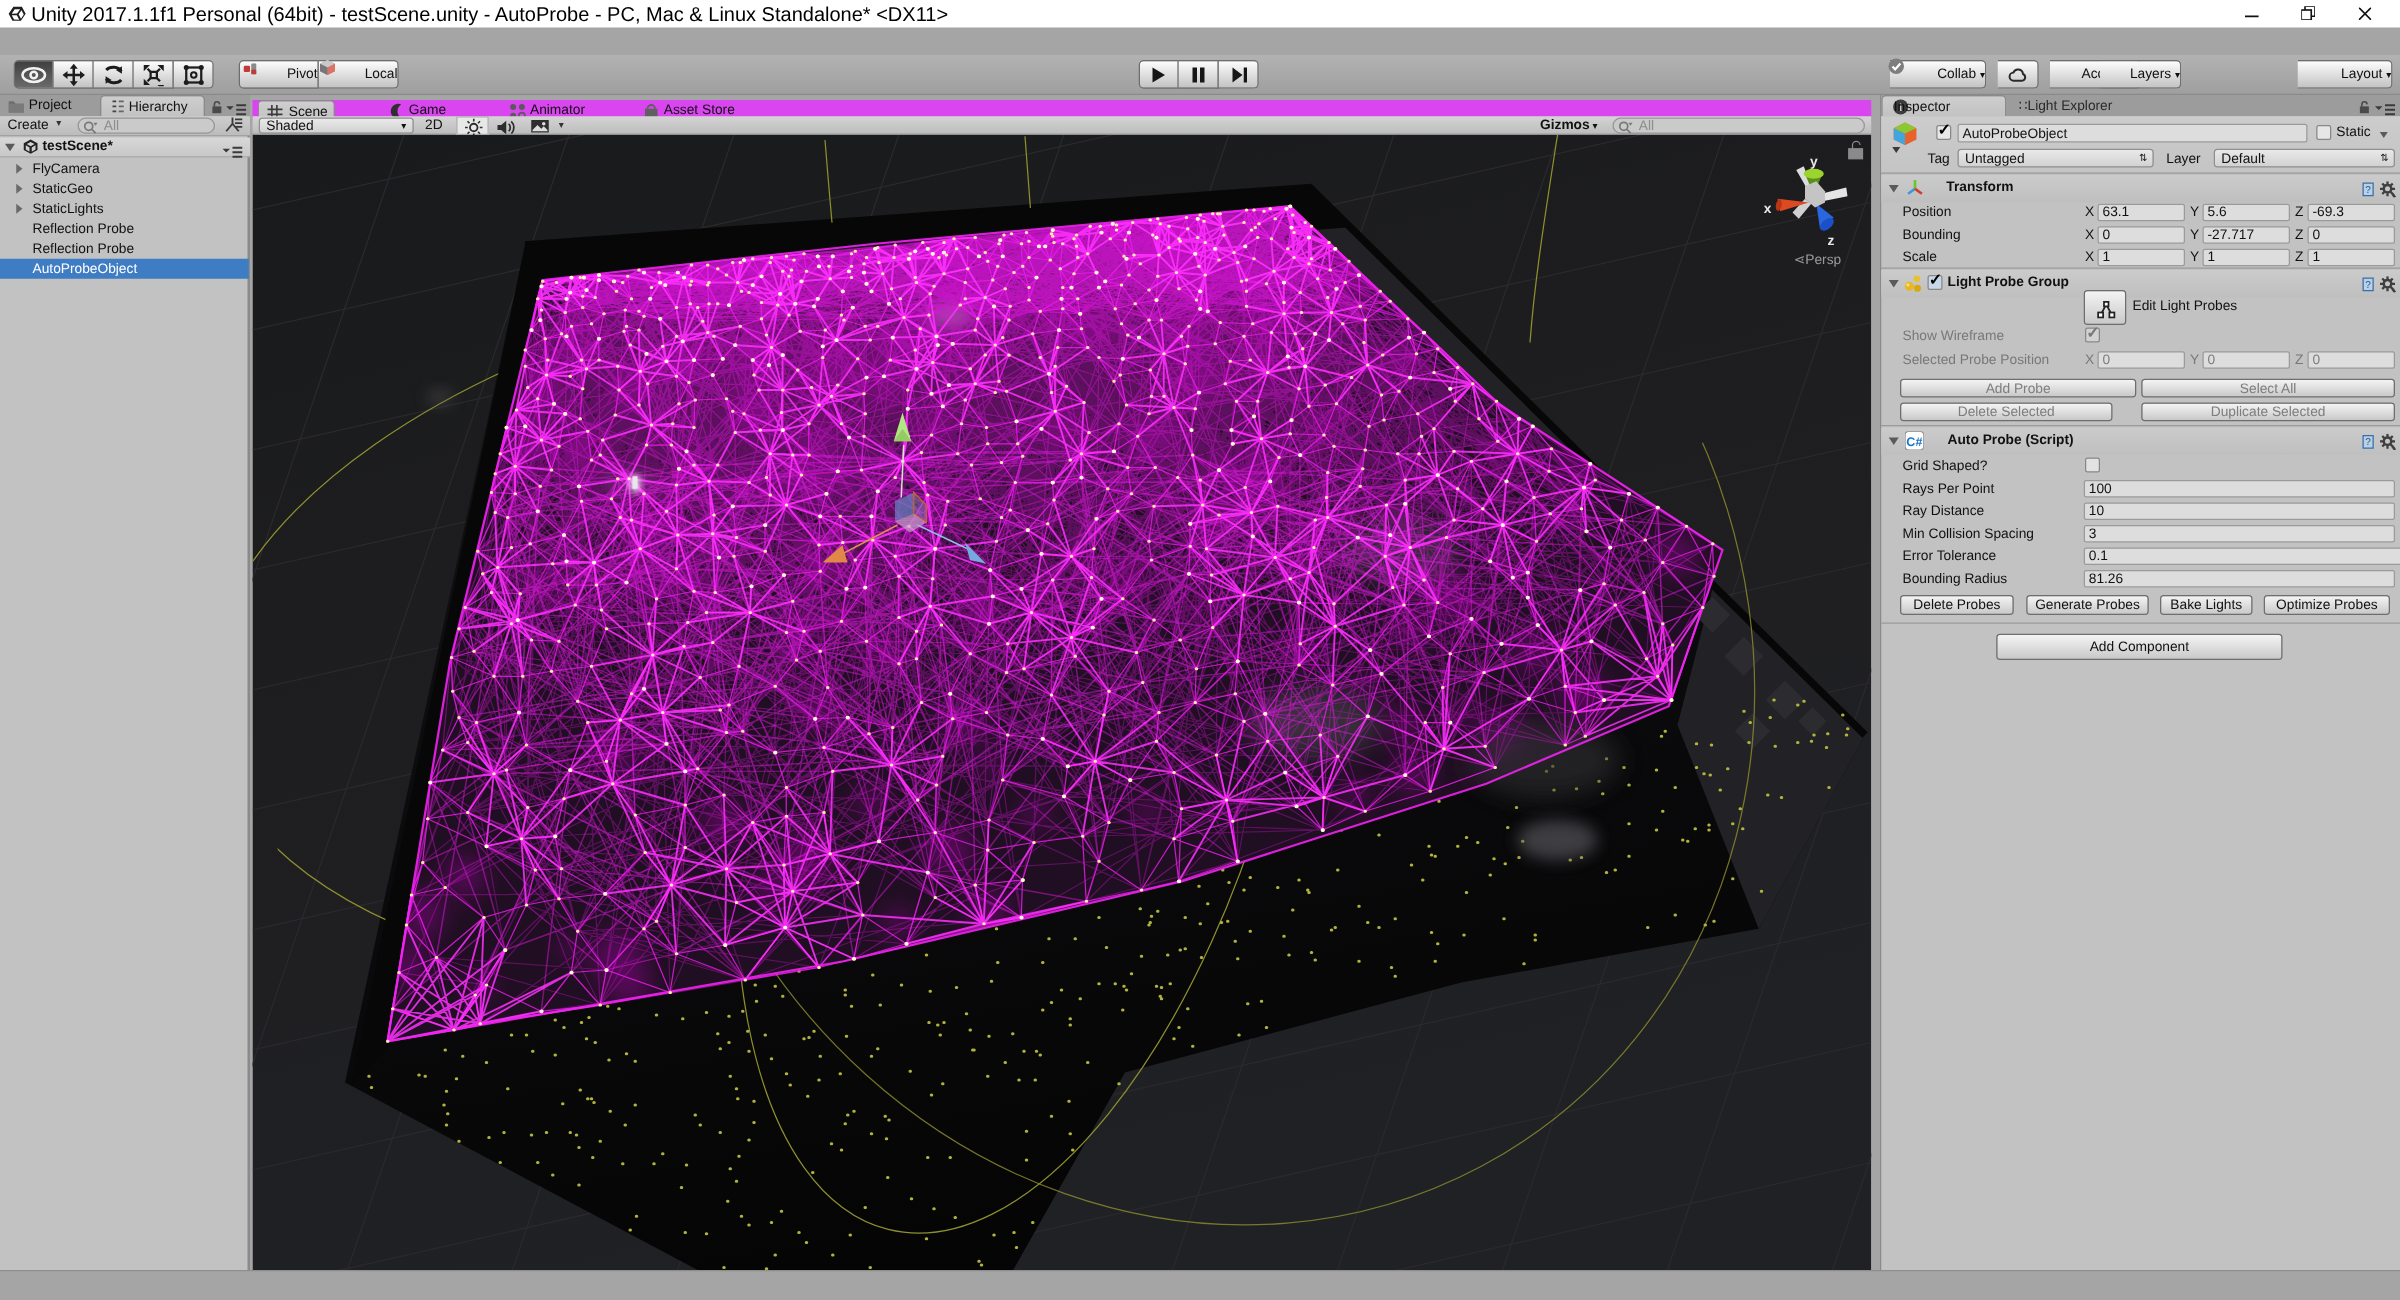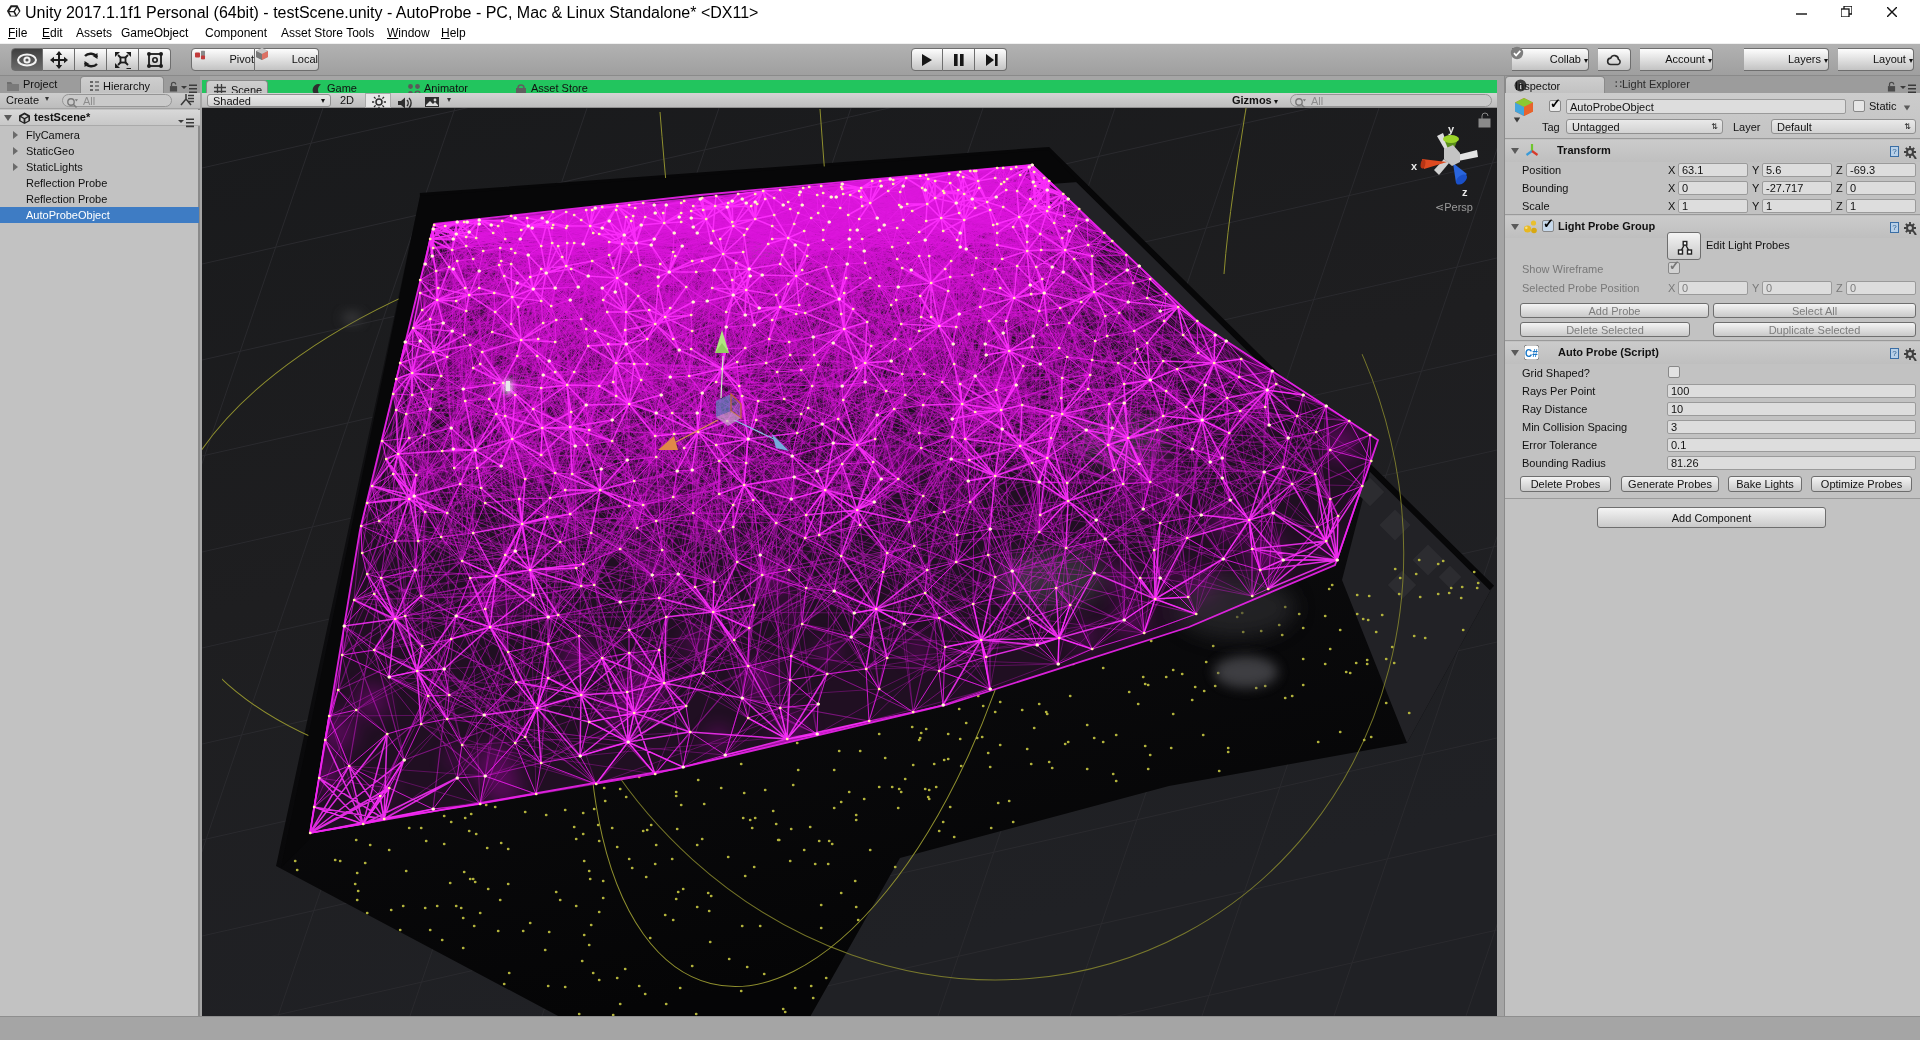--- a/index.html
+++ b/index.html
@@ -50,30 +50,20 @@
           <path d="M0 5h11" stroke="#111" stroke-width="1.4"></path>
         </svg></div>
       <div class="abs" style="left:1841px;top:3px"><svg width="11" height="11" viewBox="0 0 11 11" style="">
           <path d="M3 3V0h8v8H8" fill="none" stroke="#111" stroke-width="1.3"></path>
           <rect x="0" y="3" width="8" height="8" fill="none" stroke="#111" stroke-width="1.3"></rect>
         </svg></div>
       <div class="abs" style="left:1887px;top:3px"><svg width="10" height="10" viewBox="0 0 10 10" style="">
           <path d="M0 0L10 10M10 0L0 10" stroke="#111" stroke-width="1.4"></path>
         </svg></div>
     </div>
-    <div class="abs" id="menubar">
-      <span style="left:8px"><u>F</u>ile</span>
-      <span style="left:42px"><u>E</u>dit</span>
-      <span style="left:76px">Assets</span>
-      <span style="left:121px">GameObject</span>
-      <span style="left:205px">Component</span>
-      <span style="left:281px">Asset Store Tools</span>
-      <span style="left:387px"><u>W</u>indow</span>
-      <span style="left:441px"><u>H</u>elp</span>
-    </div>
     <div class="abs" id="toolbar">
       <div class="tbtn grp-l on" style="left:11px;width:32px">
         <svg width="22" height="14" viewBox="0 0 22 14" style="">
           <ellipse cx="11" cy="7" rx="9" ry="5.5" fill="none" stroke="#f2f2f2" stroke-width="2"></ellipse>
           <circle cx="11" cy="7" r="2.6" fill="none" stroke="#f2f2f2" stroke-width="2"></circle>
         </svg>
       </div>
       <div class="tbtn grp-m" style="left:43px;width:32px">
         <svg width="18" height="18" viewBox="0 0 18 18" style="">
           <g stroke="#1c1c1c" stroke-width="2">
@@ -177,21 +167,21 @@
         </div>
       </div>
       <div class="tbtn grp-l grp-r" style="left:1598px;width:33px">
         <svg width="16" height="13" viewBox="0 0 16 13" style="">
           <path d="M5 11a3.2 3.2 0 0 1-.3-6.4A4 4 0 0 1 12.4 5.7 2.8 2.8 0 0 1 12 11Z" fill="none" stroke="#2a2a2a" stroke-width="1.6"></path>
         </svg>
       </div>
       <div class="tbtn grp-l grp-r" style="left:1640px;width:73px">
         <div class="tbtxt">Account <span style="font-size:8px">▾</span></div>
       </div>
-      <div class="tbtn grp-l grp-r" style="left:1744px;width:85px">
+      <div class="tbtn grp-l grp-r" style="left:1680px;width:65px">
         <div class="tbtxt">Layers <span style="font-size:8px">▾</span></div>
       </div>
       <div class="tbtn grp-l grp-r" style="left:1838px;width:76px">
         <div class="tbtxt">Layout <span style="font-size:8px">▾</span></div>
       </div>
     </div>
     <div class="abs panel" style="left:0;top:76px;width:200px;height:940px;border-right:2px solid #8a8a8a">
       <div class="abs" style="left:0;top:0;width:200px;height:17px;background:#9c9c9c">
         <div class="abs" style="left:6px;top:2px"><svg width="14" height="13" viewBox="0 0 14 13" style="">
             <path d="M1 3h4l1.5 2H13v7H1Z" fill="#6e6e6e"></path>
@@ -265,21 +255,21 @@
         <span style="position:absolute;left:26px">Reflection Probe</span>
       </div>
       <div class="hrow" style="top:115px">
         <span style="position:absolute;left:26px">Reflection Probe</span>
       </div>
       <div class="hrow" style="top:131px;background:#3e7cc4;color:#fff">
         <span style="position:absolute;left:26px">AutoProbeObject</span>
       </div>
     </div>
     <div class="abs" style="left:202px;top:76px;width:1295px;height:940px;background:#a5a5a5">
-      <div class="abs" style="left:0;top:4px;width:1295px;height:17px;background:#22c55e">
+      <div class="abs" style="left:0;top:4px;width:1295px;height:17px;background:#d946ef">
         <div class="tab on" style="left:4px;width:62px">
           <div class="abs" style="left:6px;top:2px"><svg width="14" height="13" viewBox="0 0 14 13" style="">
               <g stroke="#3c3c3c" stroke-width="1.3">
                 <path d="M1 4.5h12M1 8.5h12M4.5 1v12M8.5 1v12"></path>
               </g>
             </svg></div>
           <span class="ptext" style="left:24px;top:1px">Scene</span>
         </div>
         <div class="abs" style="left:108px;top:2px"><svg width="14" height="13" viewBox="0 0 14 13" style="">
             <path d="M11 1.5a6 6 0 1 0 0 11A6.5 6.5 0 0 1 11 1.5Z" fill="#2e2e2e"></path>

